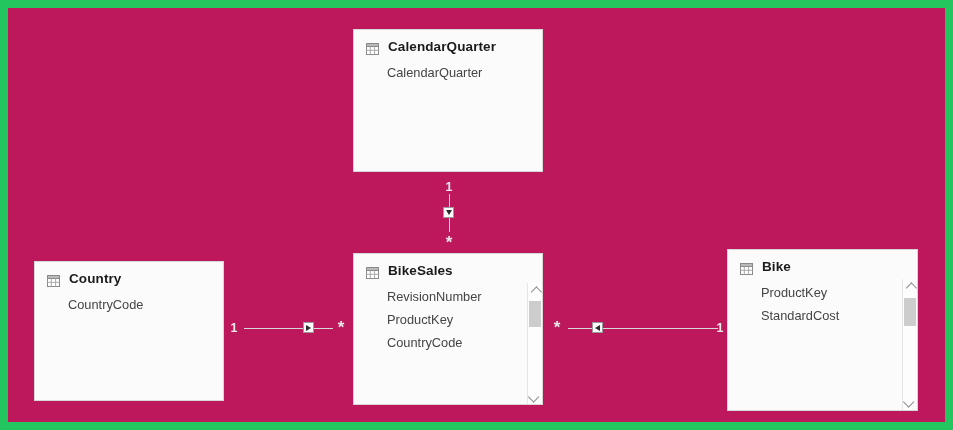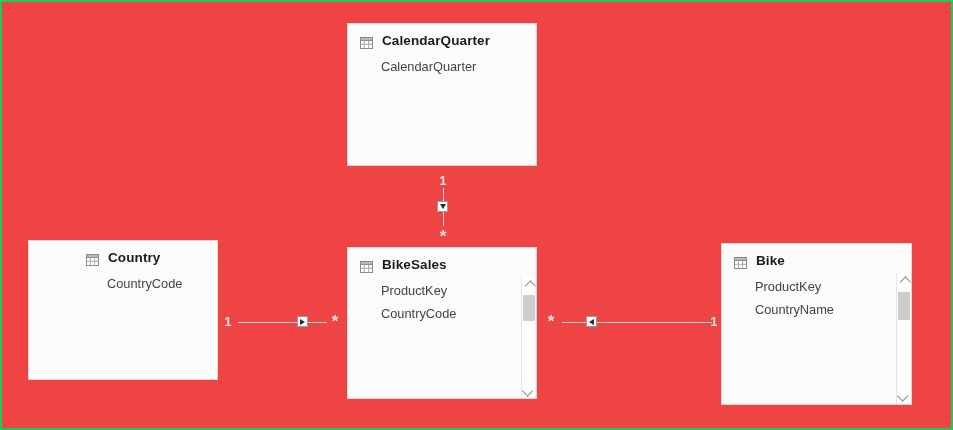--- a/index.html
+++ b/index.html
@@ -11,23 +11,23 @@
     height: 430px;
     font-family: "Liberation Sans", sans-serif;
     background: #ffffff;
     overflow: hidden;
   }
 
   #canvas {
     position: relative;
     width: 953px;
     height: 430px;
-    background: #ef4444;
-    box-sizing: border-box;
-    border: 2px solid #22c55e;
+    background: #be185d;
+    box-sizing: border-box;
+    border: 8px solid #22c55e;
     overflow: hidden;
   }
 
   
   .table-card {
     position: absolute;
     background: #fbfbfb;
     border: 1px solid #d6d6d6;
     box-sizing: border-box;
     overflow: hidden;
@@ -207,21 +207,21 @@
       <span class="table-title">CalendarQuarter</span>
     </div>
     <div class="field-list">
       <div class="field-row">
         <span class="field-sigma empty"></span>
         <span class="field-name">CalendarQuarter</span>
       </div>
     </div>
   </div>
 
-  <div class="table-card" style="left:26px; top:238px; width:190px; height:140px;padding-left:45px;">
+  <div class="table-card" style="left:26px; top:253px; width:190px; height:140px;">
     <div class="table-header">
       <span class="grid-icon">
         <svg width="13" height="12" viewBox="0 0 13 12">
           <rect x="0.5" y="0.5" width="12" height="11" fill="#ffffff" stroke="#8a8a8a"></rect>
           <rect x="0.5" y="0.5" width="12" height="3" fill="#b9b9b9" stroke="#8a8a8a"></rect>
           <line x1="4.3" y1="3.5" x2="4.3" y2="11.5" stroke="#a9a9a9"></line>
           <line x1="8.6" y1="3.5" x2="8.6" y2="11.5" stroke="#a9a9a9"></line>
           <line x1="0.5" y1="7.3" x2="12.5" y2="7.3" stroke="#a9a9a9"></line>
         </svg>
       </span>
@@ -243,20 +243,24 @@
           <rect x="0.5" y="0.5" width="12" height="3" fill="#b9b9b9" stroke="#8a8a8a"></rect>
           <line x1="4.3" y1="3.5" x2="4.3" y2="11.5" stroke="#a9a9a9"></line>
           <line x1="8.6" y1="3.5" x2="8.6" y2="11.5" stroke="#a9a9a9"></line>
           <line x1="0.5" y1="7.3" x2="12.5" y2="7.3" stroke="#a9a9a9"></line>
         </svg>
       </span>
       <span class="table-title">BikeSales</span>
     </div>
     <div class="field-list" style="width:178px;">
       <div class="field-row">
+
+        <span class="field-name">RevisionNumber</span>
+      </div>
+      <div class="field-row">
         <span class="field-sigma empty"></span>
         <span class="field-name">ProductKey</span>
       </div>
       <div class="field-row">
         <span class="field-sigma empty"></span>
         <span class="field-name">CountryCode</span>
       </div>
     </div>
     <div class="vscroll" style="top:29px; height:123px;">
       <div class="arrow up">
@@ -282,21 +286,21 @@
       </span>
       <span class="table-title">Bike</span>
     </div>
     <div class="field-list" style="width:179px;">
       <div class="field-row">
         <span class="field-sigma empty"></span>
         <span class="field-name">ProductKey</span>
       </div>
       <div class="field-row">
         <span class="field-sigma empty"></span>
-        <span class="field-name">CountryName</span>
+        <span class="field-name">StandardCost</span>
       </div>
     </div>
     <div class="vscroll" style="top:29px; height:132px;">
       <div class="arrow up">
         <span class="chev up"></span>
       </div>
       <div class="thumb" style="top:19px; height:28px;"></div>
       <div class="arrow down">
         <span class="chev down"></span>
       </div>

